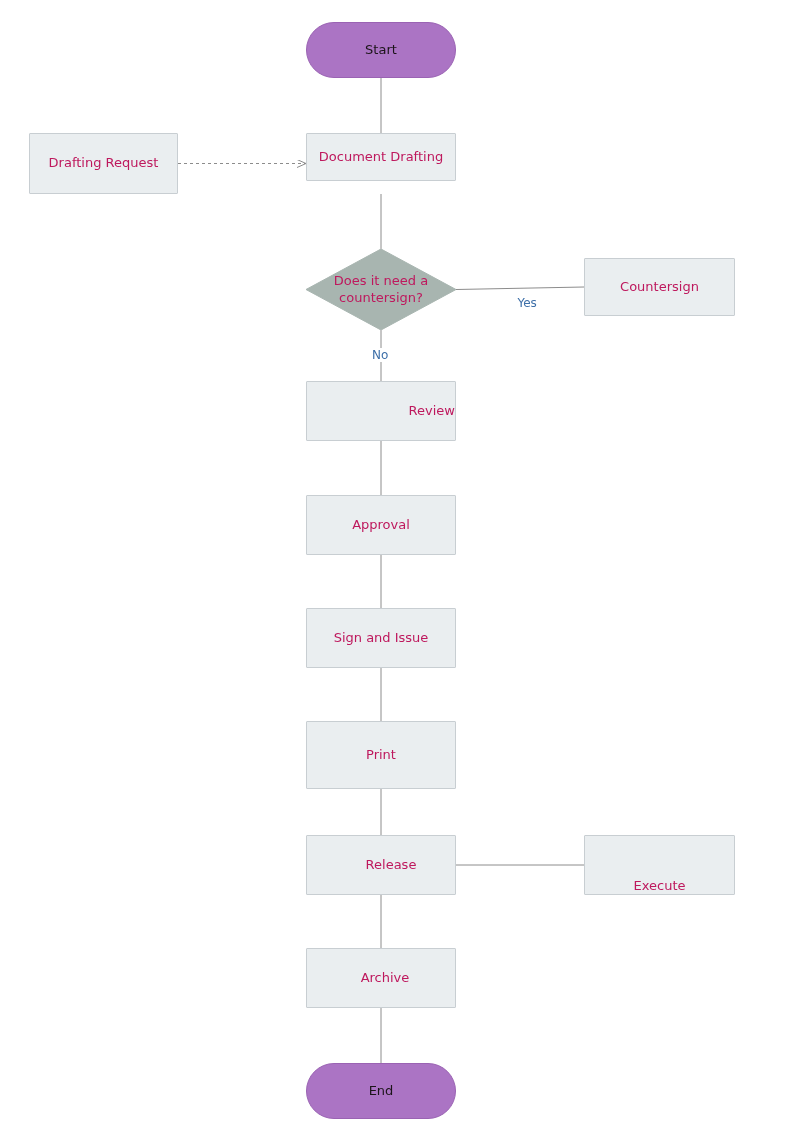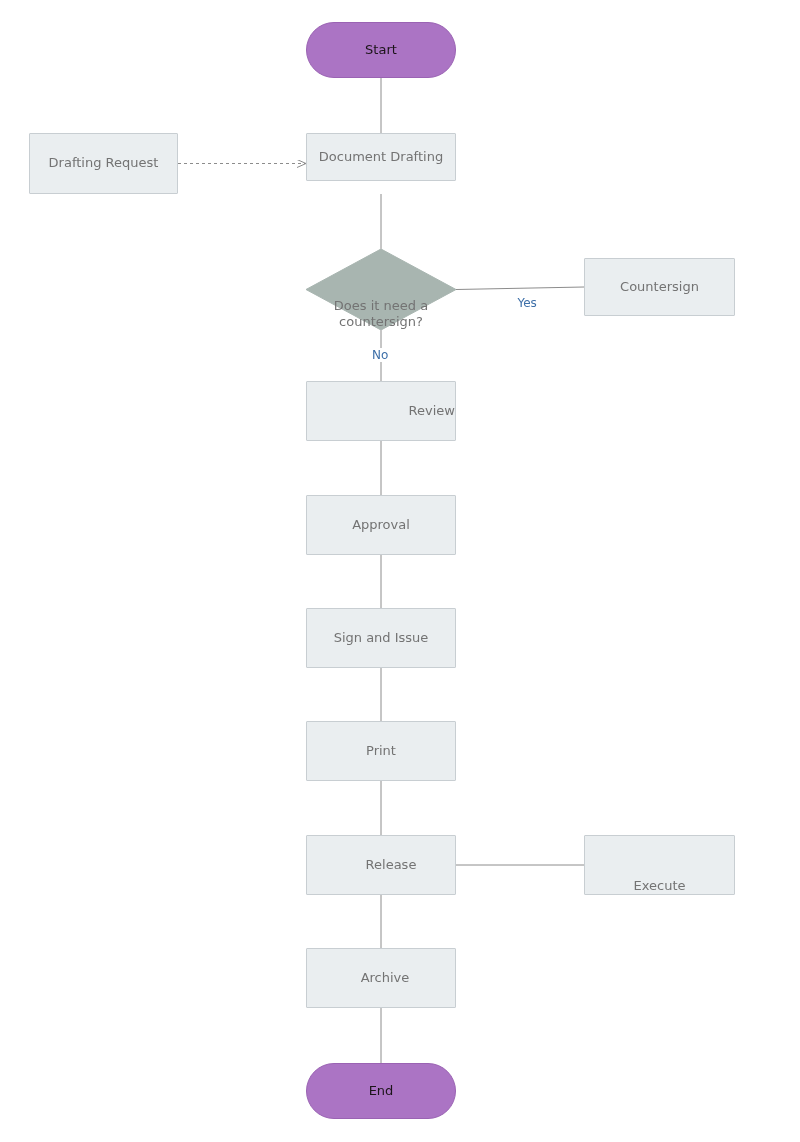--- a/index.html
+++ b/index.html
@@ -26,39 +26,38 @@
     pointer-events: none;
   }
   .node {
     position: absolute;
     box-sizing: border-box;
     display: flex;
     align-items: center;
     justify-content: center;
     text-align: center;
     font-size: 13px;
-    color: #737373;
+    color: #be185d;
     line-height: 1.25;
     z-index: 2;
   }
   .node.process {
     background: #eaeef0;
     border: 1px solid #c8ced2;
     border-radius: 1px;
   }
   .node.terminator {
     background: #ab74c4;
     border: 1px solid #9a63b3;
     border-radius: 999px;
     color: #1c1419;
   }
   .node.decision {
     background: transparent;
     border: none;
-    align-items: flex-end;
   }
   .decision-shape {
     position: absolute;
     left: 0;
     top: 0;
     width: 100%;
     height: 100%;
     z-index: 0;
   }
   .decision-label {
@@ -123,21 +122,21 @@
       </div>
       <div class="node process" style="left: 306px; top: 381px; width: 150px; height: 60px; justify-content: flex-end;">
         <span>Review</span>
       </div>
       <div class="node process" style="left: 306px; top: 495px; width: 150px; height: 60px;">
         <span>Approval</span>
       </div>
       <div class="node process" style="left: 306px; top: 608px; width: 150px; height: 60px;">
         <span>Sign and Issue</span>
       </div>
-      <div class="node process" style="left: 306px; top: 721px; width: 150px; height: 60px;">
+      <div class="node process" style="left: 306px; top: 721px; width: 150px; height: 68px;">
         <span>Print</span>
       </div>
       <div class="node process" style="left: 306px; top: 835px; width: 150px; height: 60px; padding-left: 20px;">
         <span>Release</span>
       </div>
       <div class="node process" style="left: 584px; top: 835px; width: 151px; height: 60px; align-items: flex-end;">
         <span>Execute</span>
       </div>
       <div class="node process" style="left: 306px; top: 948px; width: 150px; height: 60px; padding-left: 8px;">
         <span>Archive</span>

